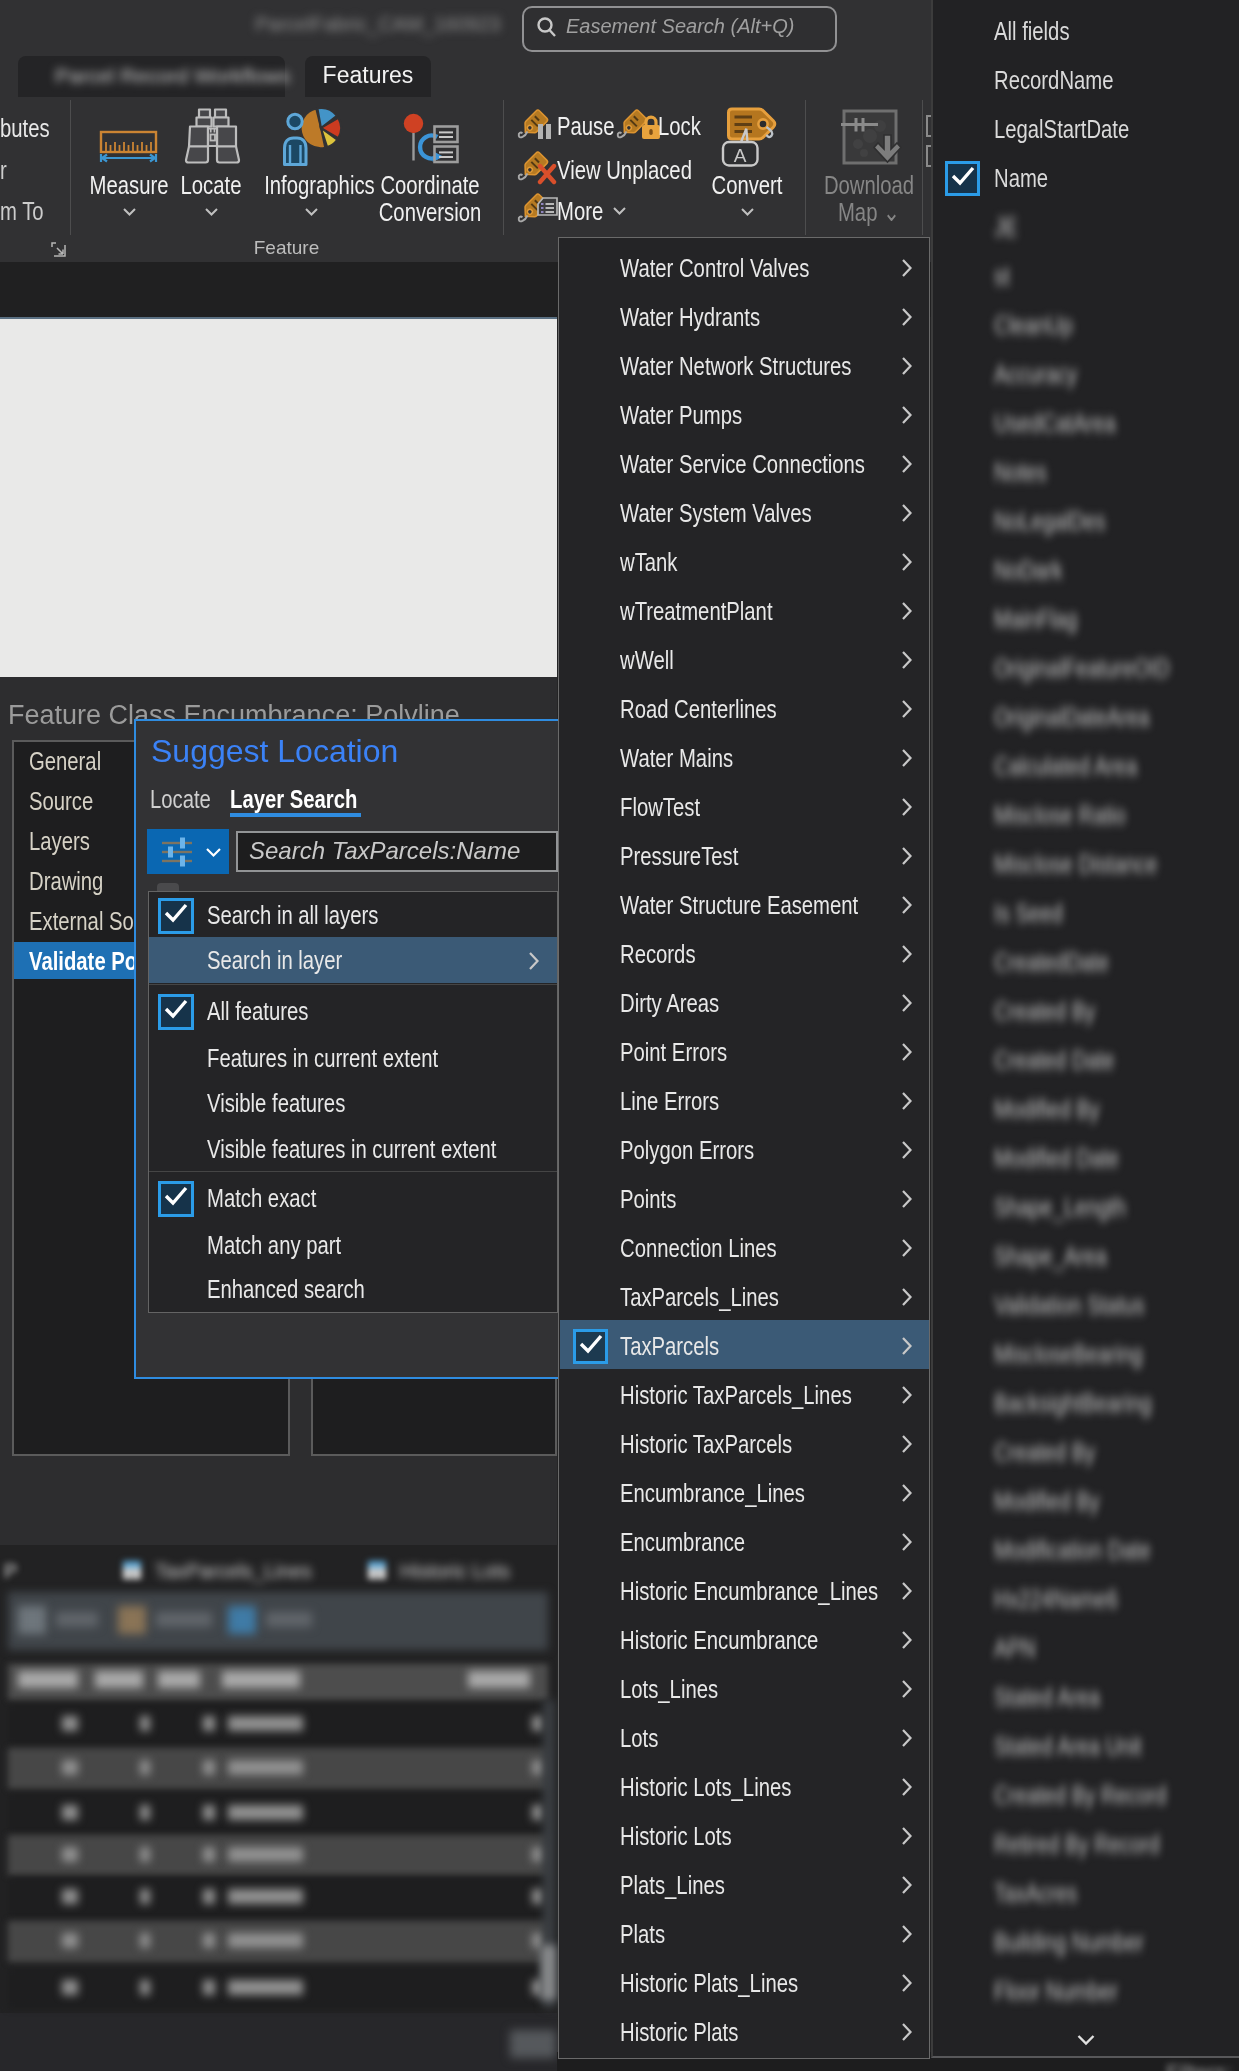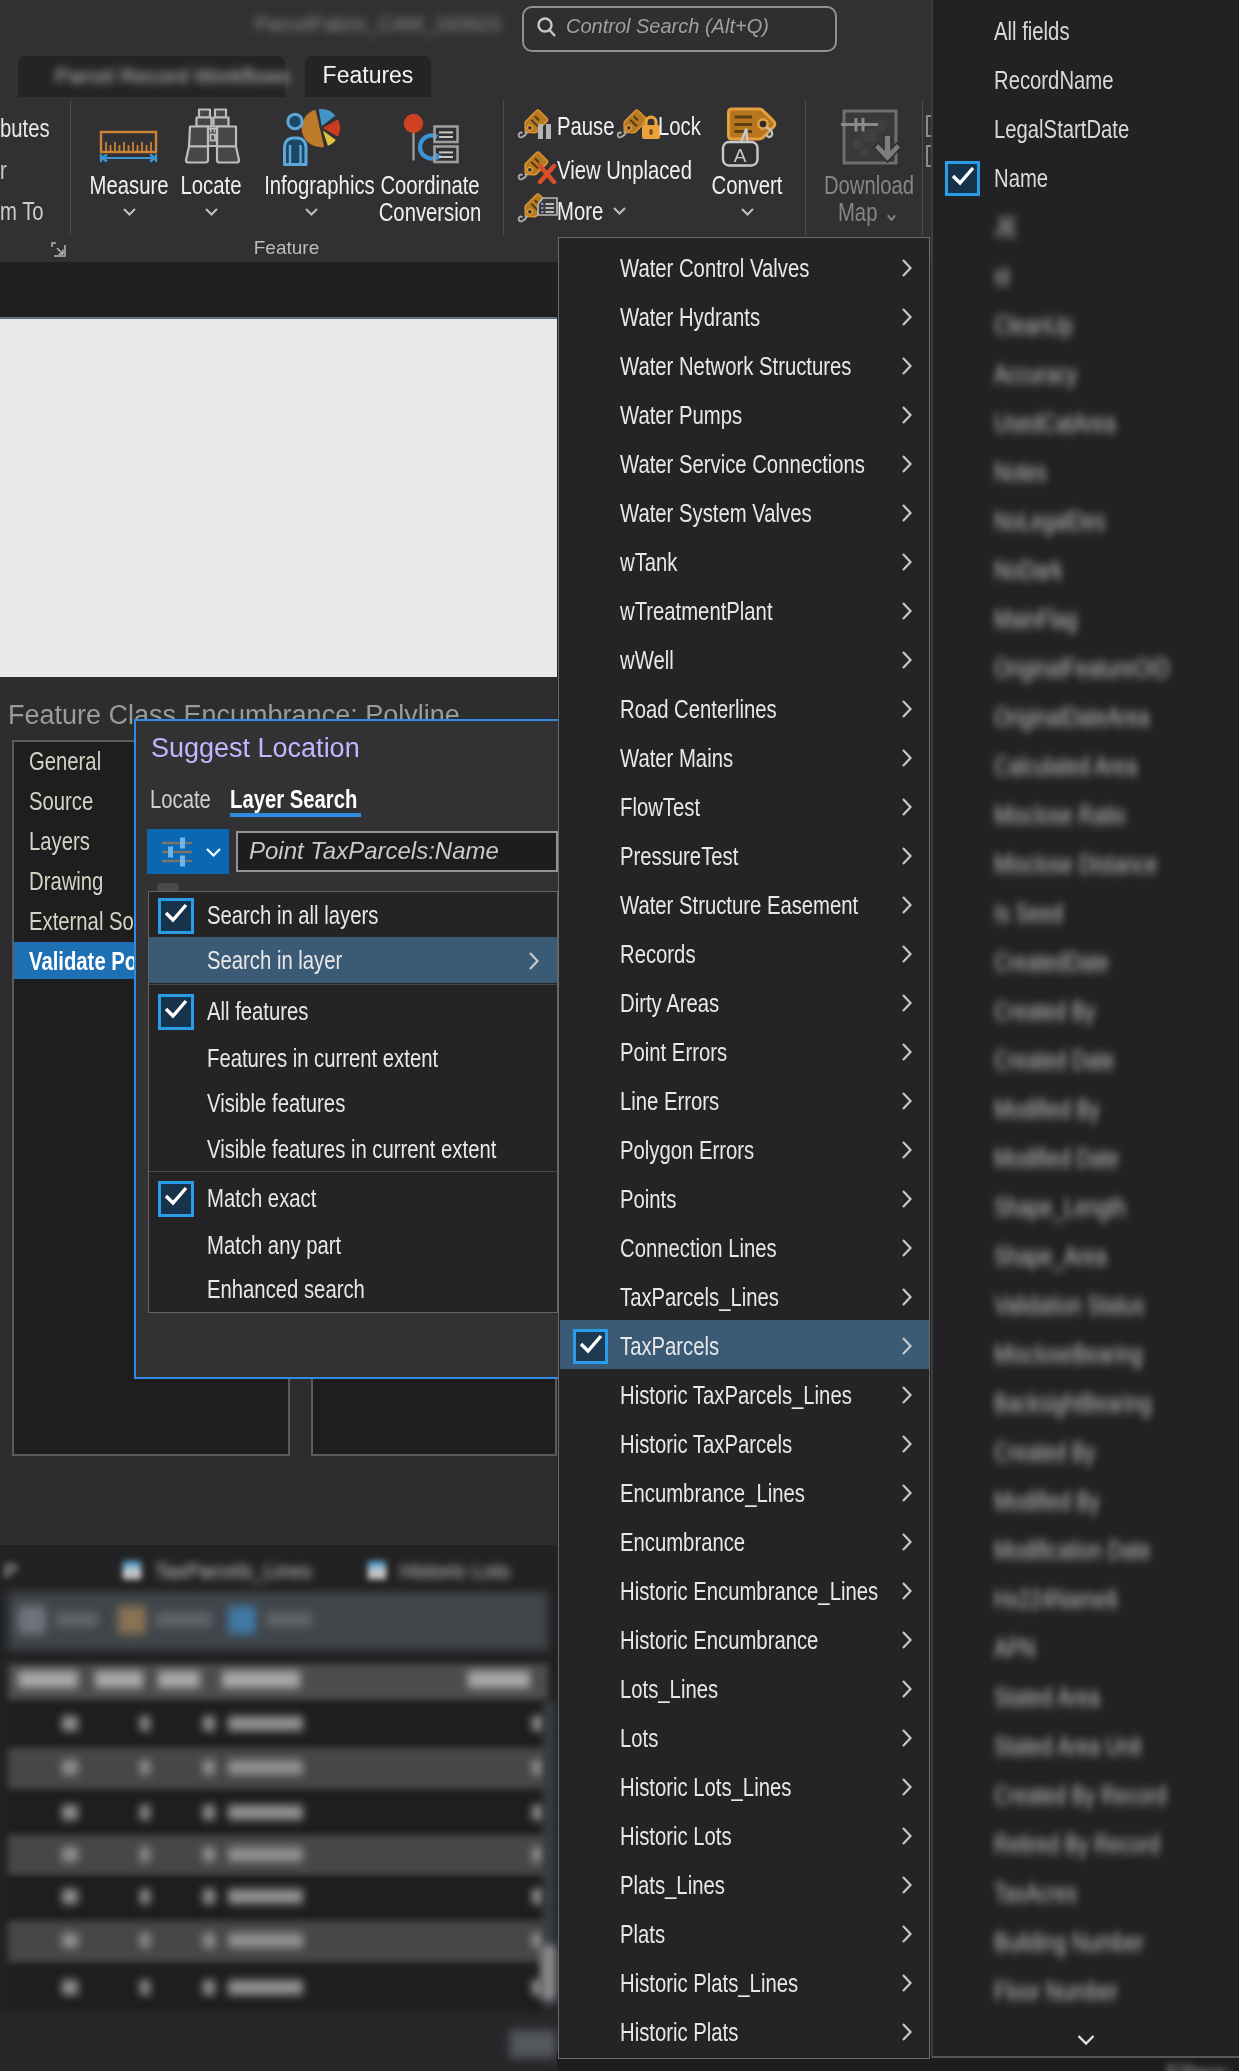--- a/index.html
+++ b/index.html
@@ -17,21 +17,21 @@
 <body>
 
 <div class="abs" id="topbar" style="left:0;top:0;width:1239px;height:97px;background:#313133;"></div>
 <div class="abs blur4" style="left:255px;top:13px;width:250px;height:24px;color:#909090;font-size:20px;">ParcelFabric_CAM_160923</div>
 
 <div class="abs" style="left:522px;top:6px;width:311px;height:42px;border:2px solid #919193;border-radius:10px;background:#2f2f31;"></div>
 <svg class="abs" style="left:534px;top:15px;" width="26" height="26" viewBox="0 0 26 26">
   <circle cx="11" cy="10" r="6.5" fill="none" stroke="#c8c8c8" stroke-width="2.4"></circle>
   <line x1="15.5" y1="15" x2="21" y2="21" stroke="#c8c8c8" stroke-width="2.4"></line>
 </svg>
-<div class="abs" style="left:566px;top:15px;color:#a0a0a0;font-size:20px;font-style:italic;">Control Search (Alt+Q)</div>
+<div class="abs" style="left:566px;top:15px;color:#a0a0a0;font-size:20px;font-style:italic;">Easement Search (Alt+Q)</div>
 
 <div class="abs" style="left:18px;top:56px;width:267px;height:41px;background:#242426;border-radius:8px 8px 0 0;"></div>
 <div class="abs blur4" style="left:55px;top:64px;color:#c8c8c8;font-size:21px;white-space:nowrap;">Parcel Record Workflows</div>
 <div class="abs" style="left:305px;top:56px;width:126px;height:41px;background:#242426;border-radius:8px 8px 0 0;"></div>
 <div class="abs" style="left:305px;top:62px;width:126px;height:28px;color:#f2f2f2;font-size:23px;text-align:center;">Features</div>
 
 <div class="abs" id="ribbon" style="left:0;top:97px;width:1239px;height:165px;background:#313133;"></div>
 
 <div class="abs t26l" style="left:0px;top:113px;color:#e8e8e8;">butes</div>
 <div class="abs t26l" style="left:0px;top:155px;color:#cccccc;">r</div>
@@ -330,42 +330,42 @@
 <div class="abs blur4" style="left:203px;top:1980px;width:12px;height:15px;background:#909090;"></div>
 <div class="abs blur4" style="left:228px;top:1980px;width:75px;height:15px;background:#909090;"></div>
 <div class="abs blur4" style="left:532px;top:1980px;width:12px;height:15px;background:#909090;"></div>
 <div class="abs blur4" style="left:543px;top:1700px;width:12px;height:308px;background:#3a3e42;"></div>
 <div class="abs blur4" style="left:541px;top:1945px;width:15px;height:55px;background:#888a8c;"></div>
 <div class="abs blur5" style="left:510px;top:2030px;width:46px;height:28px;background:#55585c;"></div>
 
 <div class="abs" style="left:557px;top:2052px;width:682px;height:19px;background:#1d1d1e;"></div>
 
 <div class="abs" style="left:134px;top:719px;width:432px;height:660px;background:#323234;border:2px solid #2f8ce0;box-sizing:border-box;"></div>
-<div class="abs" style="left:151px;top:733px;color:#c4b5fd;font-size:27px;">Suggest Location</div>
+<div class="abs" style="left:151px;top:733px;color:#3b82f6;font-size:32px;">Suggest Location</div>
 <div class="abs t26l" style="left:150px;top:784px;color:#cfcfcf;">Locate</div>
 <div class="abs t26l" style="left:230px;top:784px;color:#ffffff;font-weight:bold;">Layer Search</div>
 <div class="abs" style="left:230px;top:813px;width:131px;height:4px;background:#2f8ce0;"></div>
 
 <div class="abs" style="left:147px;top:829px;width:82px;height:45px;background:#0a67b2;"></div>
 <svg class="abs" style="left:160px;top:836px;" width="34" height="32" viewBox="0 0 34 32">
   <g stroke="#7d7461" stroke-width="2.4">
     <line x1="2" y1="7" x2="32" y2="7"></line>
       <line x1="2" y1="16" x2="32" y2="16"></line>
       <line x1="2" y1="25" x2="32" y2="25"></line>
   </g>
   <rect x="20" y="1.5" width="5" height="11" fill="#6cb4ea"></rect>
   <rect x="8" y="10.5" width="5" height="11" fill="#6cb4ea"></rect>
   <rect x="20" y="19.5" width="5" height="11" fill="#6cb4ea"></rect>
 </svg>
 <svg class="abs" style="left:205px;top:847px;" width="17" height="11" viewBox="0 0 17 11">
     <path d="M2 2 L8.5 8.5 L15 2" fill="none" stroke="#ffffff" stroke-width="2.2"></path>
   </svg>
 
 <div class="abs" style="left:236px;top:831px;width:322px;height:41px;background:#1d1d1e;border:2px solid #929496;box-sizing:border-box;"></div>
-<div class="abs" style="left:249px;top:837px;color:#c9c9c9;font-size:24px;font-style:italic;">Point TaxParcels:Name</div>
+<div class="abs" style="left:249px;top:837px;color:#c9c9c9;font-size:24px;font-style:italic;">Search TaxParcels:Name</div>
 <div class="abs" style="left:157px;top:883px;width:22px;height:9px;background:#4a4a4c;border-radius:4px 4px 0 0;"></div>
 
 <div class="abs" id="dropdown" style="left:148px;top:891px;width:410px;height:422px;background:#242426;border:1px solid #646464;box-sizing:border-box;"></div>
 <div class="abs" style="left:149px;top:937px;width:408px;height:46px;background:#3b5a76;"></div>
 <div class="abs" style="left:158px;top:898px;width:30px;height:30px;background:#16334a;border:3px solid #2b9ce8;"></div>
 <svg class="abs" style="left:163px;top:902px;" width="26" height="22" viewBox="0 0 26 22">
     <path d="M3 11 L10 18 L23 3" fill="none" stroke="#ffffff" stroke-width="3.4"></path>
   </svg>
 <div class="abs" style="left:207px;top:900px;color:#e8e8e8;font-size:26px;white-space:nowrap;transform:scale(0.78,1);transform-origin:0 50%;">Search in all layers</div>
 <div class="abs" style="left:207px;top:945px;color:#e8e8e8;font-size:26px;white-space:nowrap;transform:scale(0.78,1);transform-origin:0 50%;">Search in layer</div>

